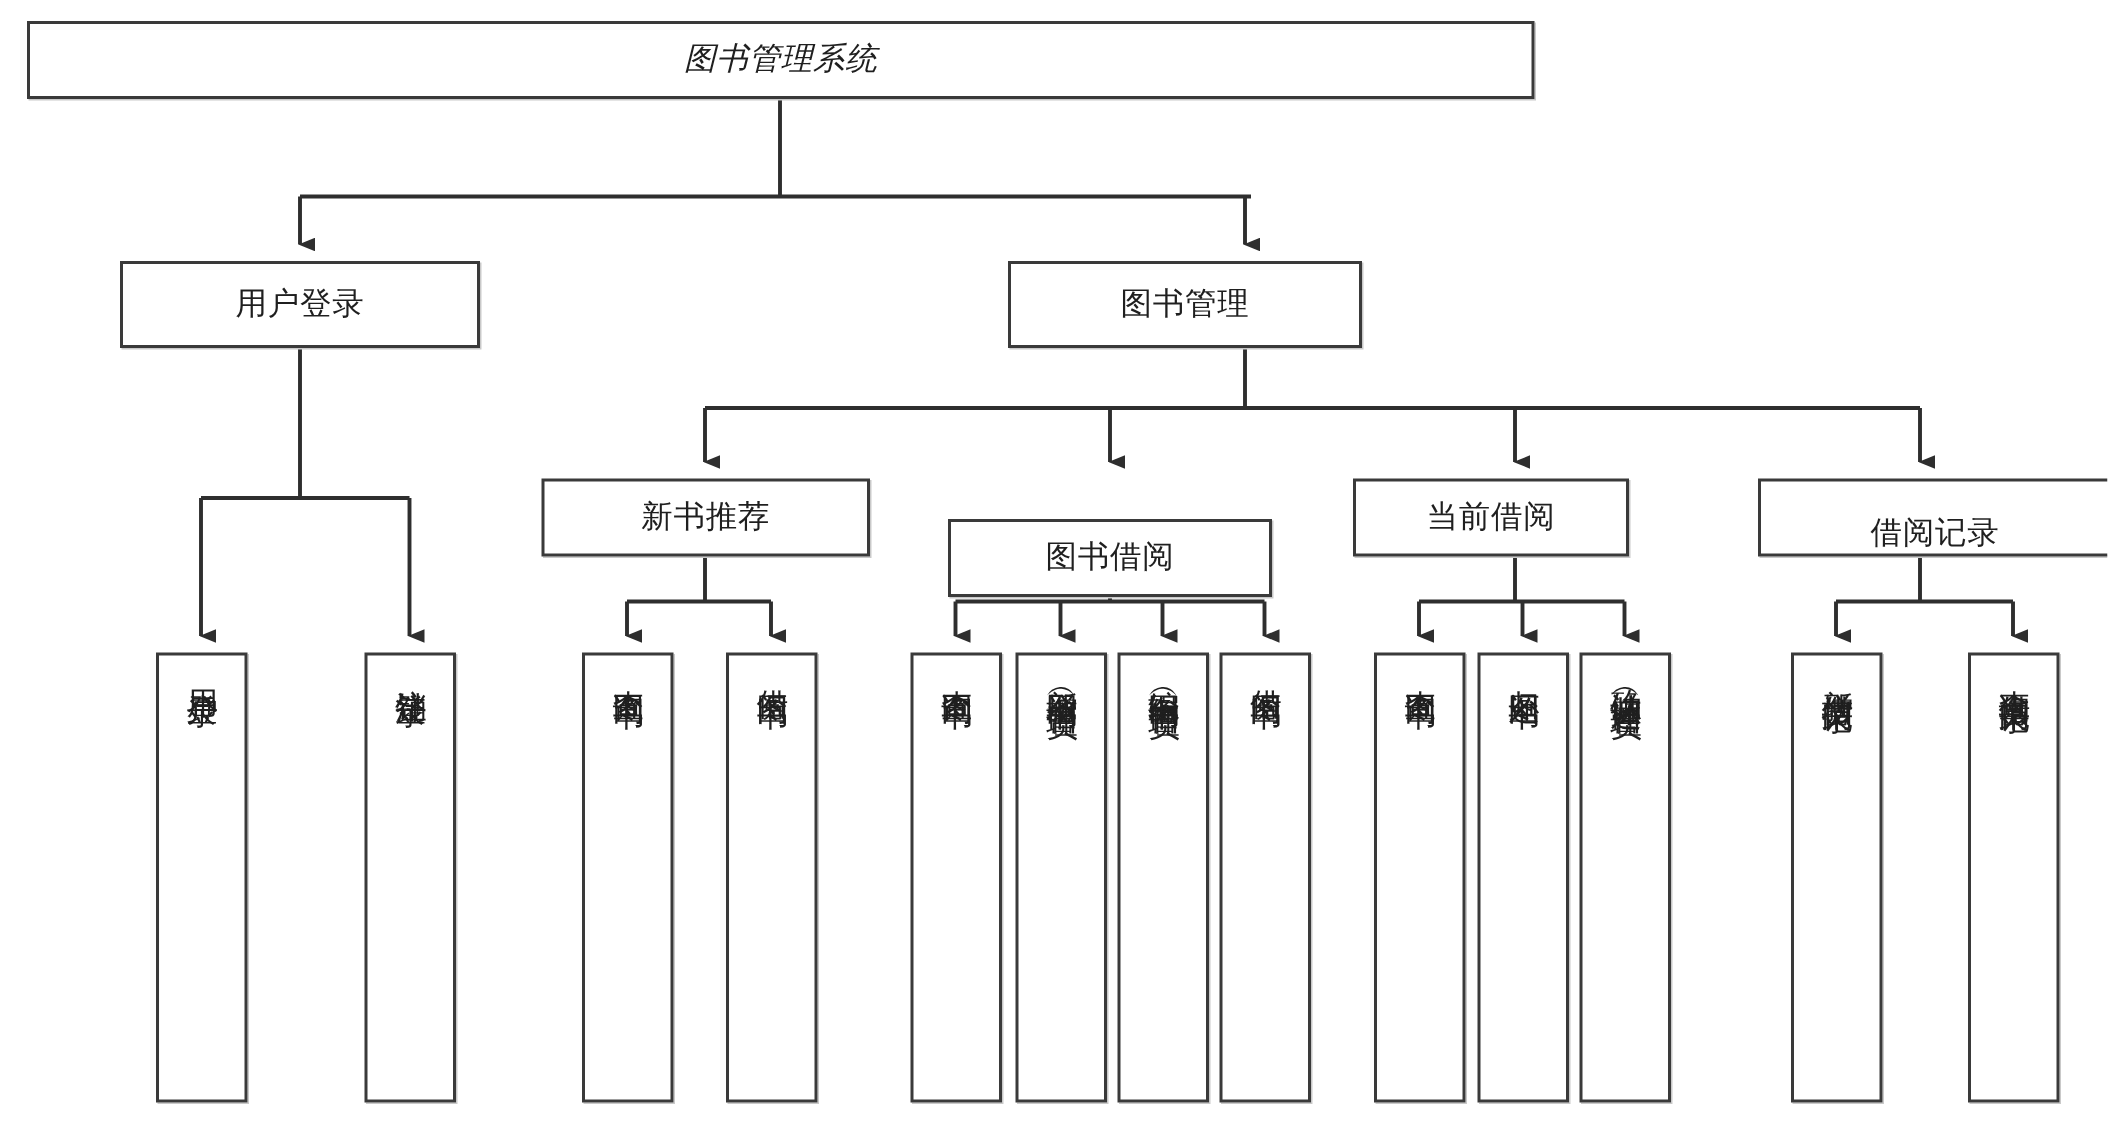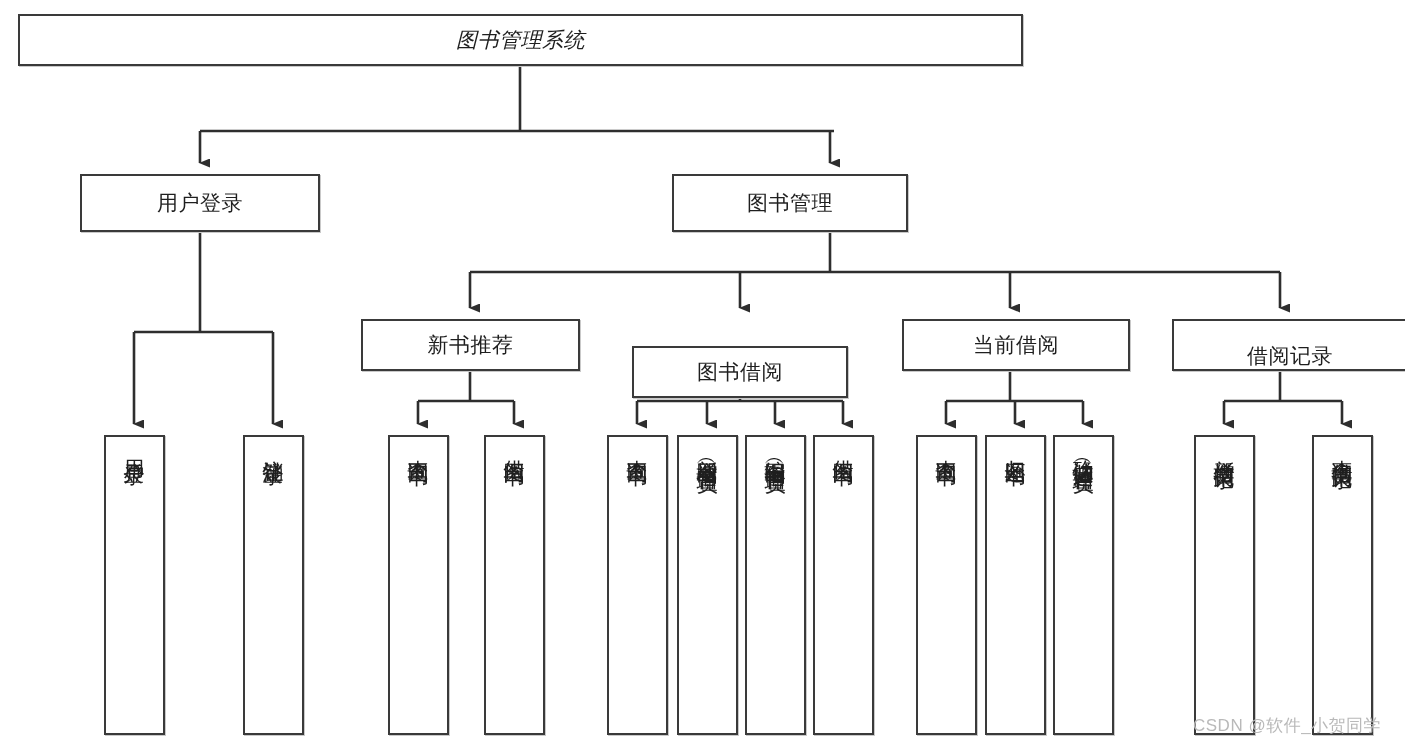--- a/index.html
+++ b/index.html
@@ -134,21 +134,21 @@
   <div class="node node-l1" style="left: 672px; top: 174px; width: 236px; height: 58px;">
     <span class="label">图书管理</span>
   </div>
 
   <div class="node node-l2" style="left: 361px; top: 319px; width: 219px; height: 52px;">
     <span class="label">新书推荐</span>
   </div>
   <div class="node node-l2" style="left: 632px; top: 319px; width: 216px; height: 52px; margin-top: 27px;">
     <span class="label">图书借阅</span>
   </div>
-  <div class="node node-l2" style="left: 902px; top: 319px; width: 228px; height: 52px; justify-content: center;">
+  <div class="node node-l2" style="left: 902px; top: 319px; width: 184px; height: 52px; justify-content: center;">
     <span class="label">当前借阅</span>
   </div>
   <div class="node node-l2" style="left: 1172px; top: 319px; width: 236px; height: 52px; align-items: flex-end;">
     <span class="label">借阅记录</span>
   </div>
 
   <div class="node node-leaf" style="left: 104px; top: 435px; width: 61px; height: 300px;">
     <span class="label">用户登录</span>
   </div>
   <div class="node node-leaf" style="left: 243px; top: 435px; width: 61px; height: 300px;">
@@ -181,14 +181,13 @@
   <div class="node node-leaf" style="left: 1053px; top: 435px; width: 61px; height: 300px;">
     <span class="label">确认归还（管理员）</span>
   </div>
   <div class="node node-leaf" style="left: 1194px; top: 435px; width: 61px; height: 300px;">
     <span class="label">新增借阅记录</span>
   </div>
   <div class="node node-leaf" style="left: 1312px; top: 435px; width: 61px; height: 300px;">
     <span class="label">查询借阅记录</span>
   </div>
 
-  <div class="watermark" style="left: 1193px; top: 714px;">CSDN @软件_小贺同学</div>
 </div>
 
 </body></html>

